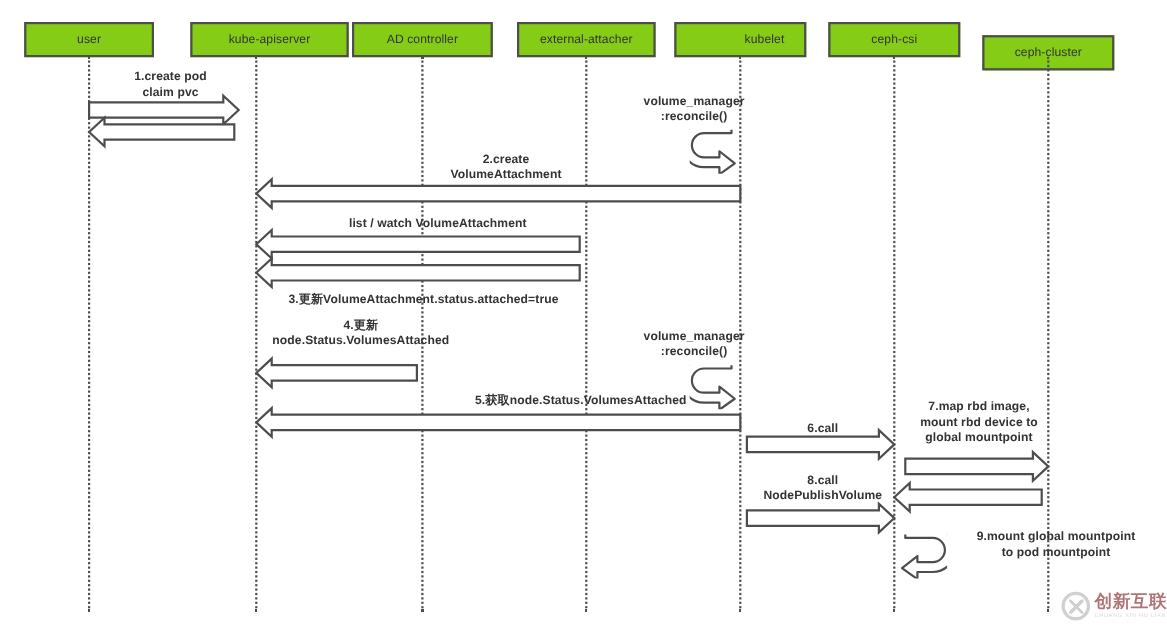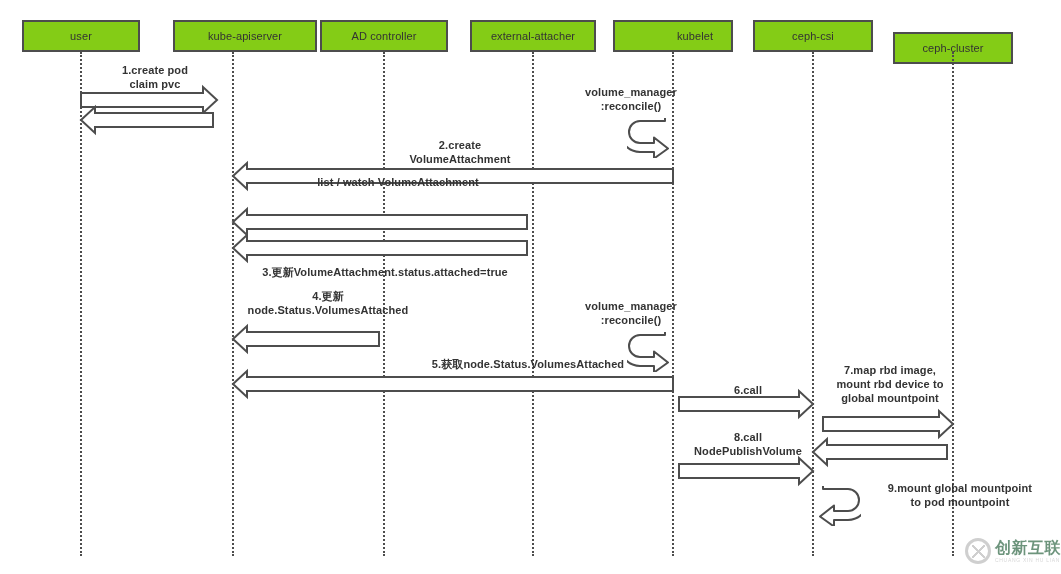--- a/index.html
+++ b/index.html
@@ -85,21 +85,21 @@
       linear-gradient(-45deg, transparent 43%, #b3b3b3 43%, #b3b3b3 57%, transparent 57%);
   }
   .wm-text {
     display: flex;
     flex-direction: column;
     line-height: 1;
   }
   .wm-cn {
     font-size: 16px;
     font-weight: bold;
-    color: #14532d;
+    color: #7f1d1d;
     letter-spacing: 0.5px;
   }
   .wm-en {
     font-size: 5px;
     color: #bdbdbd;
     letter-spacing: 0.7px;
     margin-top: 2px;
   }
 </style>
 </head>
@@ -151,21 +151,21 @@
     <div class="loop-wrap" style="left: 627px; top: 118px; width: 42px; height: 40px;"><svg width="42" height="40" viewBox="0 0 42 40">
         <path d="M 38 3 L 13 3 A 11 11 0 0 0 13 25 L 27 25 L 27 19.5 L 41 30.5 L 27 40.5 L 27 34 L 13 34 A 20 20 0 0 1 13 -6 L 38 -6 Z" fill="#ffffff" stroke="#4d4d4d" stroke-width="2" stroke-linejoin="round"></path>
       </svg></div>
     <div class="msg-label" style="left: 380px; top: 139px; width: 160px;">2.create
 VolumeAttachment</div>
     <div class="arrow-wrap" style="left: 213px; top: 153px; width: 480px; height: 46px;">
       <svg width="480" height="46">
         <polygon points="460,16 34,16 34,10 20,23 34,36 34,30 460,30" fill="#ffffff" stroke="#4d4d4d" stroke-width="2" stroke-linejoin="miter"></polygon>
       </svg>
     </div>
-    <div class="msg-label" style="left: 263px; top: 176px; width: 270px;">list / watch VolumeAttachment</div>
+    <div class="msg-label" style="left: 263px; top: 197px; width: 270px;">list / watch VolumeAttachment</div>
     <div class="arrow-wrap" style="left: 213px; top: 199px; width: 334px; height: 46px;">
       <svg width="334" height="46">
         <polygon points="314,16 34,16 34,10 20,23 34,36 34,30 314,30" fill="#ffffff" stroke="#4d4d4d" stroke-width="2" stroke-linejoin="miter"></polygon>
       </svg>
     </div>
     <div class="arrow-wrap" style="left: 213px; top: 225px; width: 334px; height: 46px;">
       <svg width="334" height="46">
         <polygon points="314,16 34,16 34,10 20,23 34,36 34,30 314,30" fill="#ffffff" stroke="#4d4d4d" stroke-width="2" stroke-linejoin="miter"></polygon>
       </svg>
     </div>

